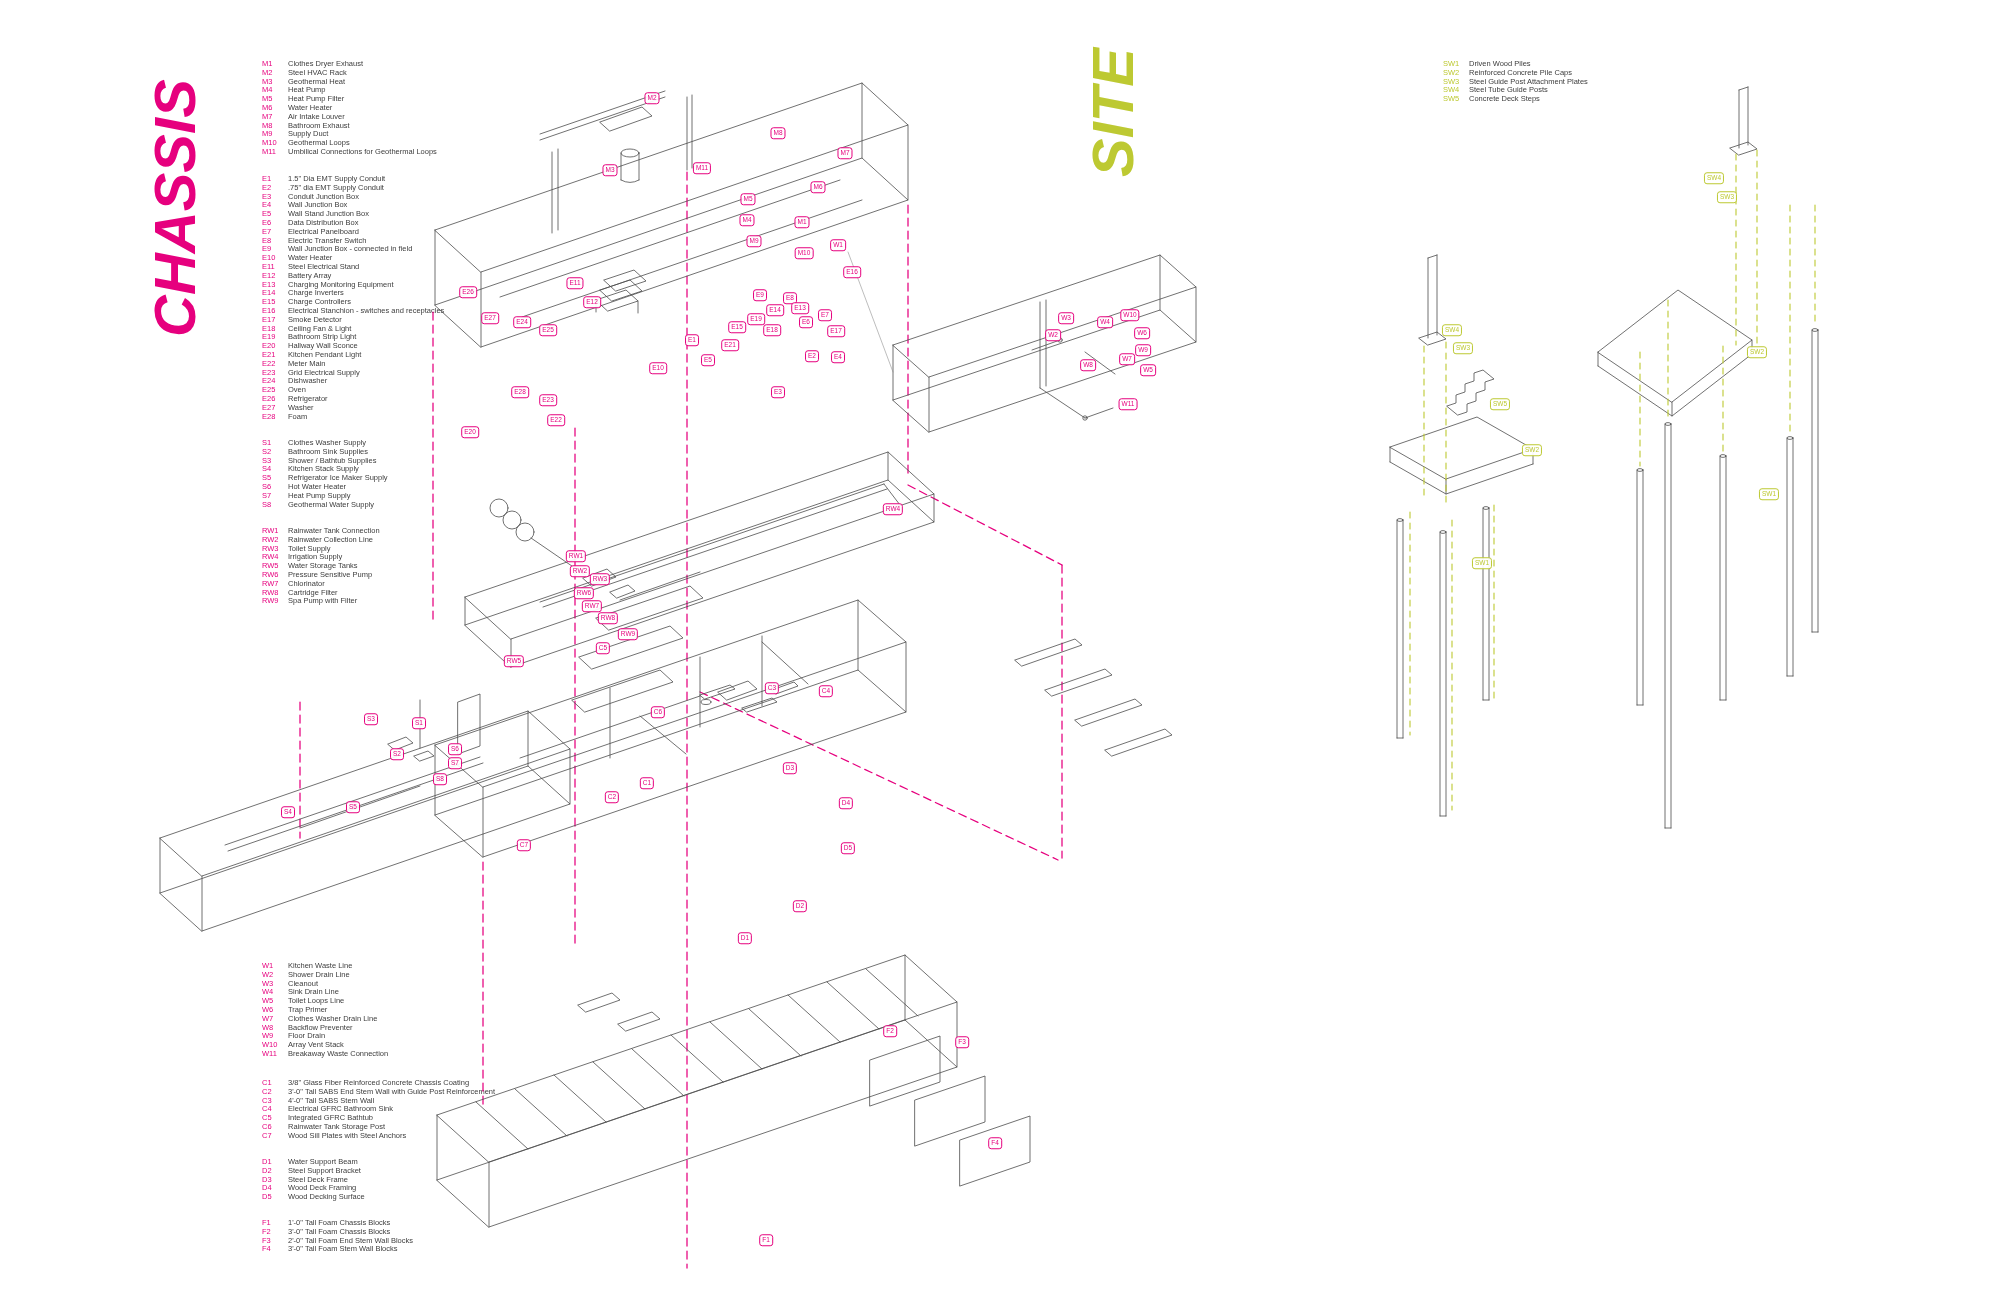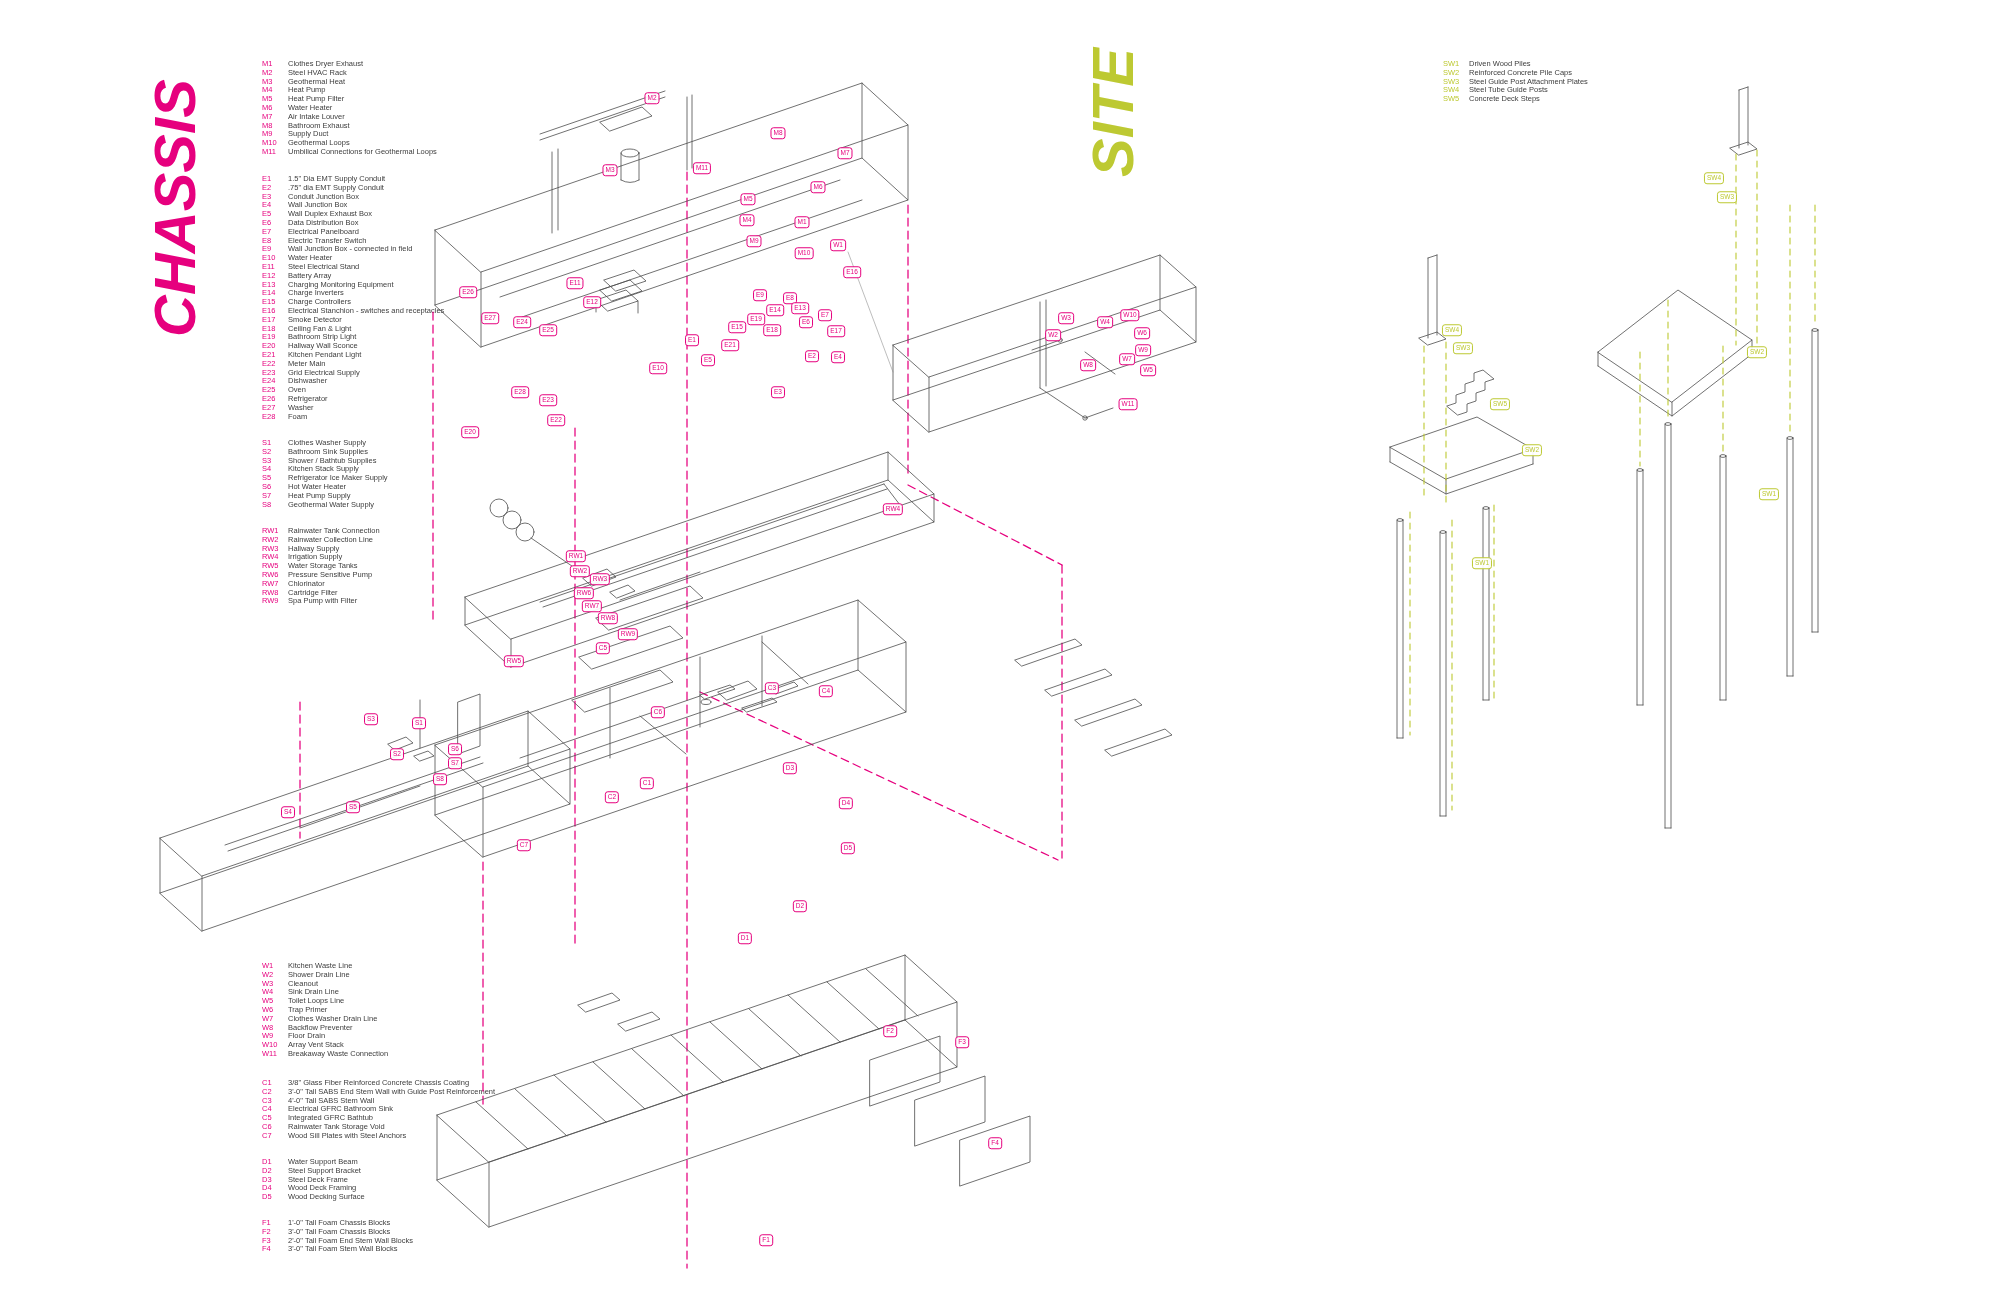--- a/index.html
+++ b/index.html
@@ -110,21 +110,21 @@
       <div class="legend-row">
         <span class="code">E3</span>
         <span class="lab">Conduit Junction Box</span>
       </div>
       <div class="legend-row">
         <span class="code">E4</span>
         <span class="lab">Wall Junction Box</span>
       </div>
       <div class="legend-row">
         <span class="code">E5</span>
-        <span class="lab">Wall Duplex Exhaust Box</span>
+        <span class="lab">Wall Stand Junction Box</span>
       </div>
       <div class="legend-row">
         <span class="code">E6</span>
         <span class="lab">Data Distribution Box</span>
       </div>
       <div class="legend-row">
         <span class="code">E7</span>
         <span class="lab">Electrical Panelboard</span>
       </div>
       <div class="legend-row">
@@ -250,21 +250,21 @@
       <div class="legend-row">
         <span class="code">RW1</span>
         <span class="lab">Rainwater Tank Connection</span>
       </div>
       <div class="legend-row">
         <span class="code">RW2</span>
         <span class="lab">Rainwater Collection Line</span>
       </div>
       <div class="legend-row">
         <span class="code">RW3</span>
-        <span class="lab">Hallway Supply</span>
+        <span class="lab">Toilet Supply</span>
       </div>
       <div class="legend-row">
         <span class="code">RW4</span>
         <span class="lab">Irrigation Supply</span>
       </div>
       <div class="legend-row">
         <span class="code">RW5</span>
         <span class="lab">Water Storage Tanks</span>
       </div>
       <div class="legend-row">
@@ -346,21 +346,21 @@
       <div class="legend-row">
         <span class="code">C4</span>
         <span class="lab">Electrical GFRC Bathroom Sink</span>
       </div>
       <div class="legend-row">
         <span class="code">C5</span>
         <span class="lab">Integrated GFRC Bathtub</span>
       </div>
       <div class="legend-row">
         <span class="code">C6</span>
-        <span class="lab">Rainwater Tank Storage Void</span>
+        <span class="lab">Rainwater Tank Storage Post</span>
       </div>
       <div class="legend-row">
         <span class="code">C7</span>
         <span class="lab">Wood Sill Plates with Steel Anchors</span>
       </div>
     </div>
   <div class="legend" id="legend-deck">
       <div class="legend-row">
         <span class="code">D1</span>
         <span class="lab">Water Support Beam</span>

